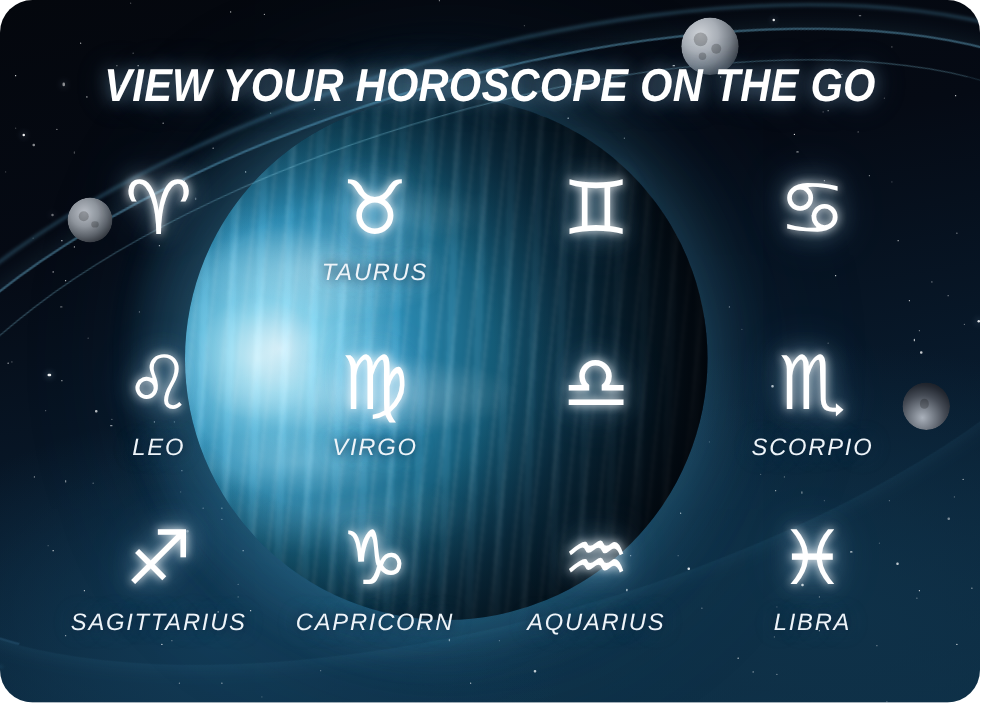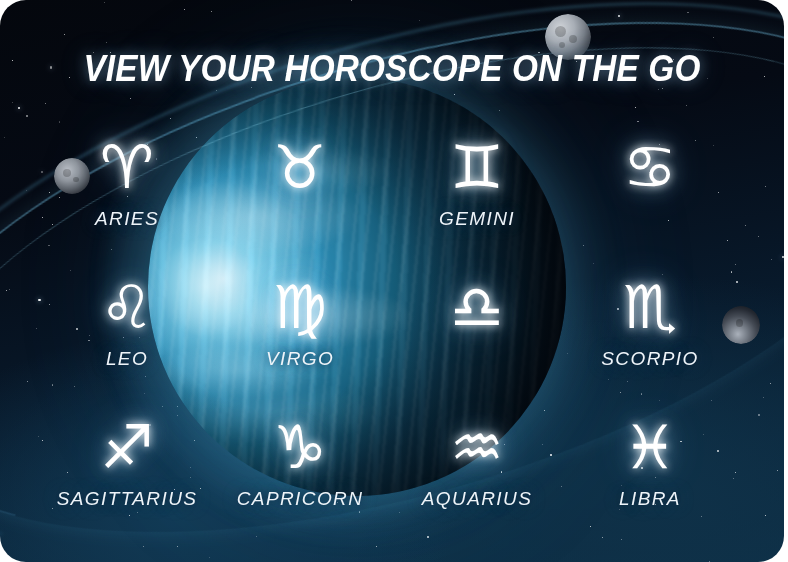--- a/index.html
+++ b/index.html
@@ -308,28 +308,27 @@
     <div class="lit"></div>
     <div class="crater" style="left:36%;top:34%;width:20%;height:20%"></div>
   </div>
 
   <div id="title">VIEW YOUR HOROSCOPE ON THE GO</div>
 
   <div id="grid">
       <div class="zrow">
         <div class="zcell" style="left: 43px;">
           <div class="sym">♈</div>
-          <div class="lbl">ARIES</div>
         </div>
         <div class="zcell" style="left: 216px;">
           <div class="sym">♉</div>
+          <div class="lbl">TAURUS</div>
         </div>
         <div class="zcell" style="left: 393px;">
           <div class="sym">♊</div>
-          <div class="lbl">GEMINI</div>
         </div>
         <div class="zcell" style="left: 566px;">
           <div class="sym">♋</div>
         </div>
       </div>
       <div class="zrow">
         <div class="zcell" style="left: 43px;">
           <div class="sym">♌</div>
           <div class="lbl">LEO</div>
         </div>

